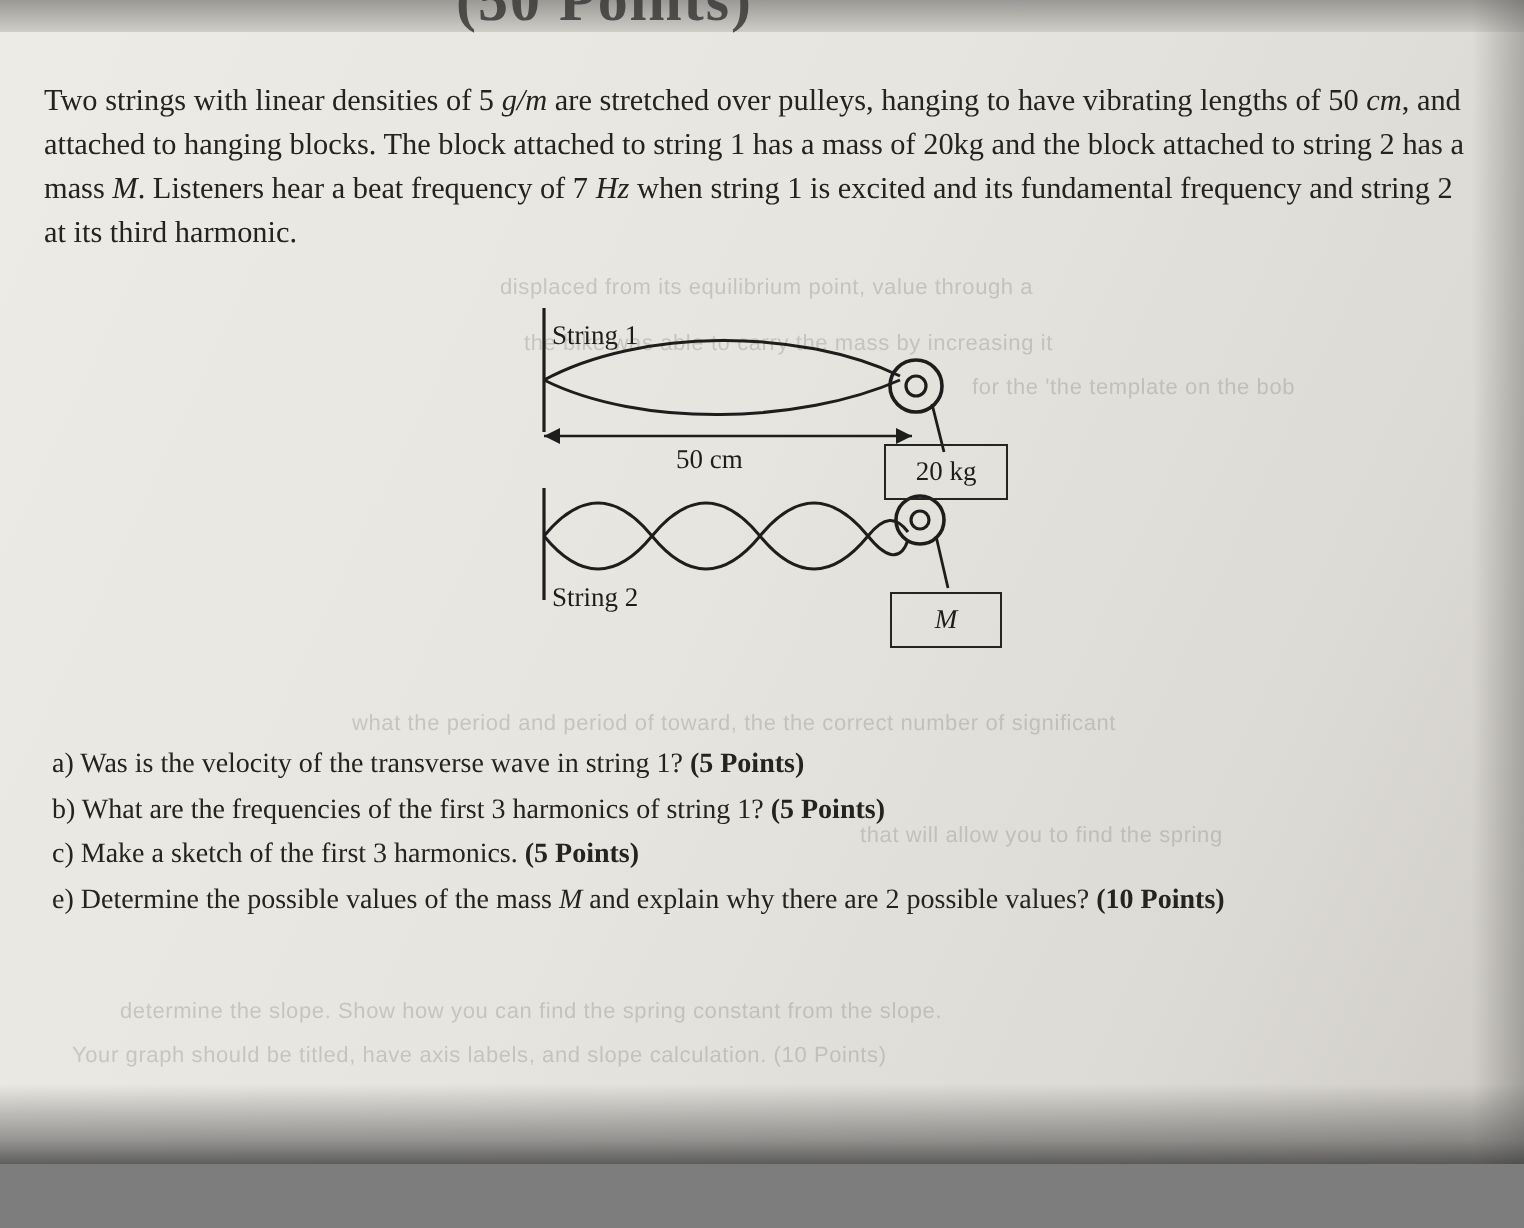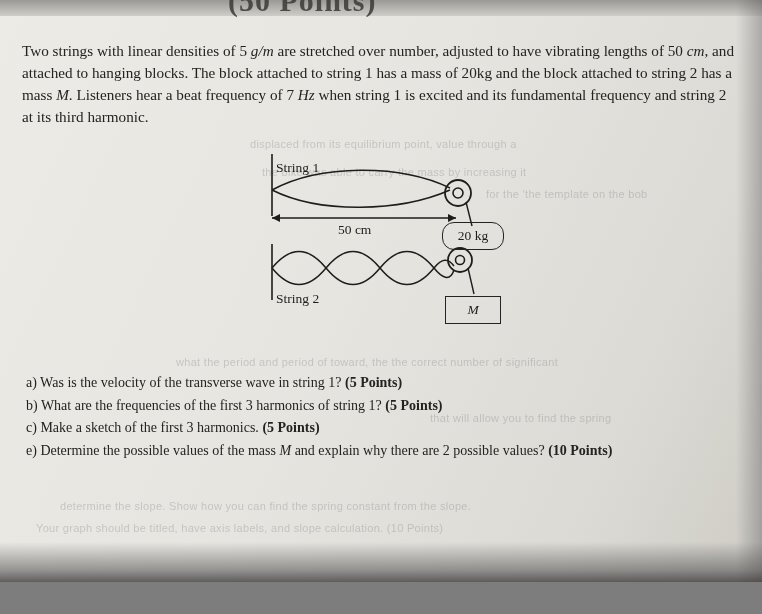--- a/index.html
+++ b/index.html
@@ -139,21 +139,21 @@
 
     <div class="bleed" style="left:250px; top:138px;">displaced from its equilibrium point, value through a</div>
     <div class="bleed" style="left:262px; top:166px;">the bike was able to carry the mass by increasing it</div>
     <div class="bleed" style="left:486px; top:188px;">for the 'the template on the bob</div>
     <div class="bleed" style="left:176px; top:356px;text-align:center;">what the period and period of toward, the the correct number of significant</div>
     <div class="bleed" style="left:430px; top:412px;">that will allow you to find the spring</div>
     <div class="bleed" style="left:60px; top:500px;">determine the slope.  Show how you can find the spring constant from the slope.</div>
     <div class="bleed" style="left:36px; top:522px;">Your graph should be titled, have axis labels, and slope calculation. (10 Points)</div>
 
     <div class="para">
-      <span>Two strings with linear densities of 5 </span><span class="it">g/m</span><span> are stretched over number, adjusted to have vibrating</span>
+      <span>Two strings with linear densities of 5 </span><span class="it">g/m</span><span> are stretched over pulleys, hanging to have vibrating</span>
       <span>lengths of 50 </span><span class="it">cm</span><span>, and attached to hanging blocks.  The block attached to string 1 has a mass of 20kg</span>
       <span>and the block attached to string 2 has a mass </span><span class="it">M</span><span>.  Listeners hear a beat frequency of 7 </span><span class="it">Hz</span><span> when string</span>
       <span>1 is excited and its fundamental frequency and string 2 at its third harmonic.</span>
     </div>
 
     <div id="figure">
       <svg width="290" height="190" viewBox="0 0 290 190">
 
         <line x1="22" y1="6" x2="22" y2="68" stroke="#1d1d1b" stroke-width="1.6"></line>
         <line x1="22" y1="96" x2="22" y2="152" stroke="#1d1d1b" stroke-width="1.6"></line>
@@ -175,21 +175,21 @@
 
         <circle cx="210" cy="112" r="12" fill="none" stroke="#1d1d1b" stroke-width="1.8"></circle>
         <circle cx="210" cy="112" r="4.5" fill="none" stroke="#1d1d1b" stroke-width="1.6"></circle>
         <line x1="218" y1="120" x2="224" y2="146" stroke="#1d1d1b" stroke-width="1.4"></line>
       </svg>
 
       <div class="fig-label" style="left:26px; top:12px;">String 1</div>
       <div class="fig-label" style="left:26px; top:143px;">String 2</div>
       <div class="fig-label" style="left:88px; top:74px;">50 cm</div>
 
-      <div class="box" style="left:192px; top:74px; width:60px; height:26px;border-radius:12px;">20 kg</div>
+      <div class="box" style="left:192px; top:74px; width:60px; height:26px;">20 kg</div>
       <div class="box" style="left:195px; top:148px; width:54px; height:26px; font-style:italic;">M</div>
     </div>
 
     <div class="questions">
       <div class="q">
         <span>a) Was is the velocity of the transverse wave in string 1? </span><span class="b">(5 Points)</span>
       </div>
       <div class="q">
         <span>b) What are the frequencies of the first 3 harmonics of string 1? </span><span class="b">(5 Points)</span>
       </div>

